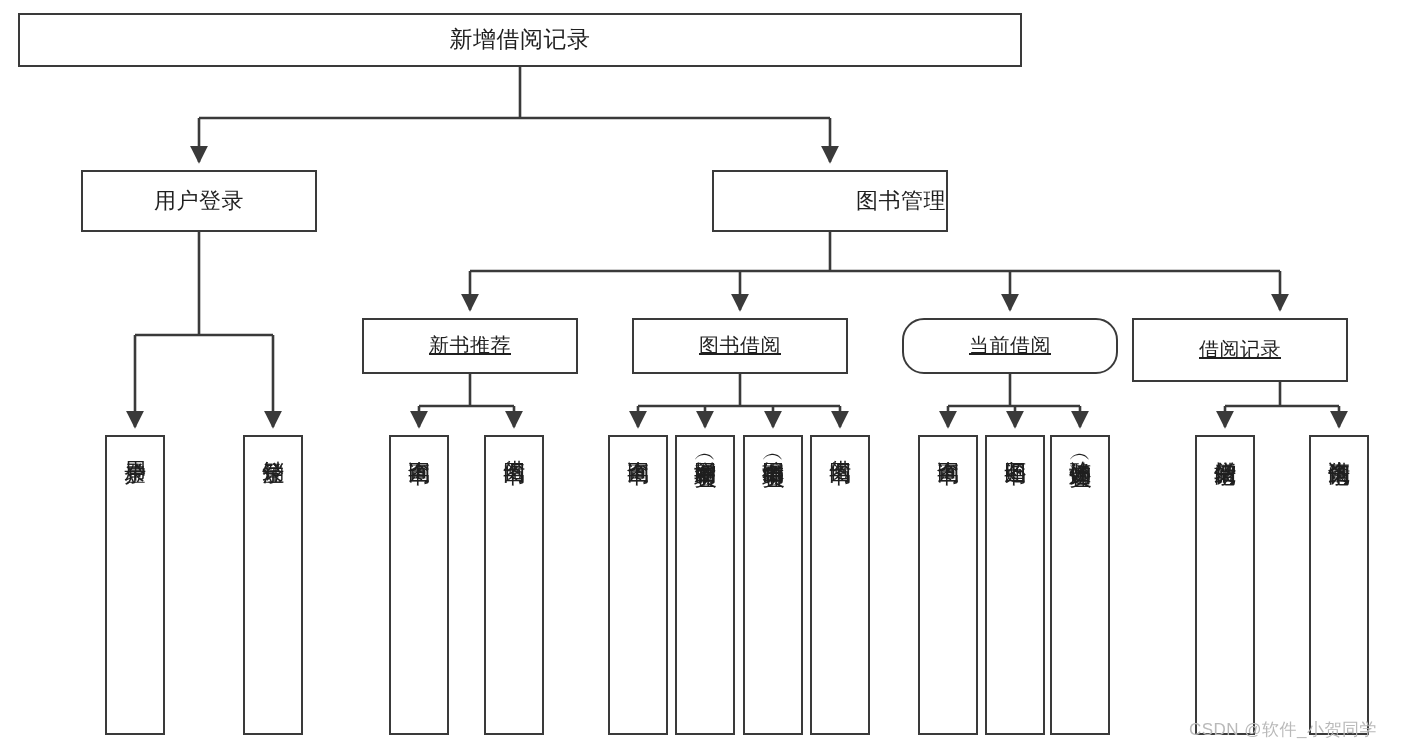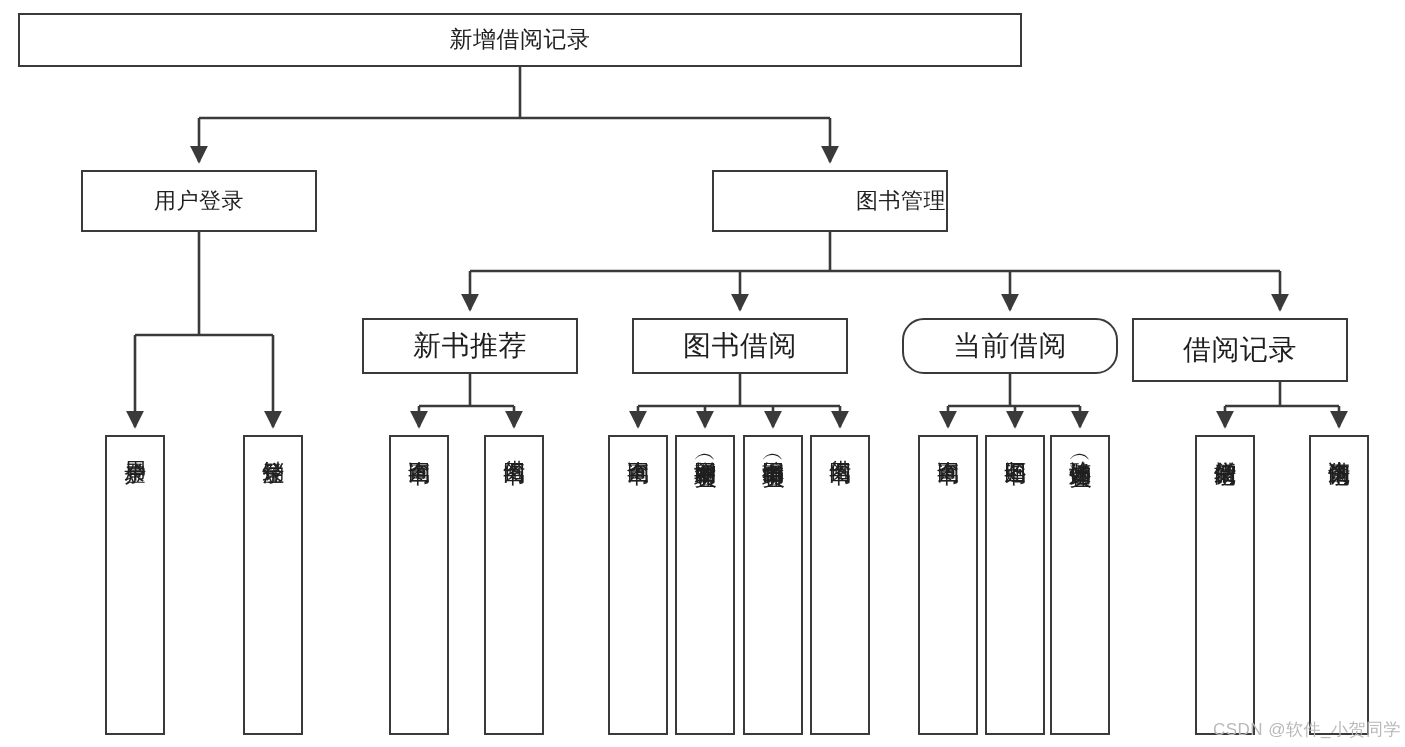--- a/index.html
+++ b/index.html
@@ -36,37 +36,37 @@
     color: #1f1f1f;
   }
   .node .label {
     display: block;
     text-align: center;
     line-height: 1.18;
     letter-spacing: 0.5px;
   }
   .node-root .label { font-size: 23px; }
   .node-l2 .label  { font-size: 22px; }
-  .node-l3 .label  { font-size: 28px; }
+  .node-l3 .label  { font-size: 20px; text-decoration: underline; }
   .node-leaf {
     align-items: flex-start;
     justify-content: center;
     padding-top: 6px;
   }
   .node-leaf .label {
     writing-mode: vertical-rl;
     text-orientation: upright;
     font-size: 22px;
     line-height: 1.12;
     letter-spacing: 1px;
     white-space: nowrap;
   }
   .watermark {
     position: absolute;
-    right: 4px;
+    right: 28px;
     bottom: 6px;
     font-size: 17px;
     color: #b9b9b9;
     letter-spacing: 0.5px;
     white-space: nowrap;
     user-select: none;
   }
 </style>
 </head>
 <body>

